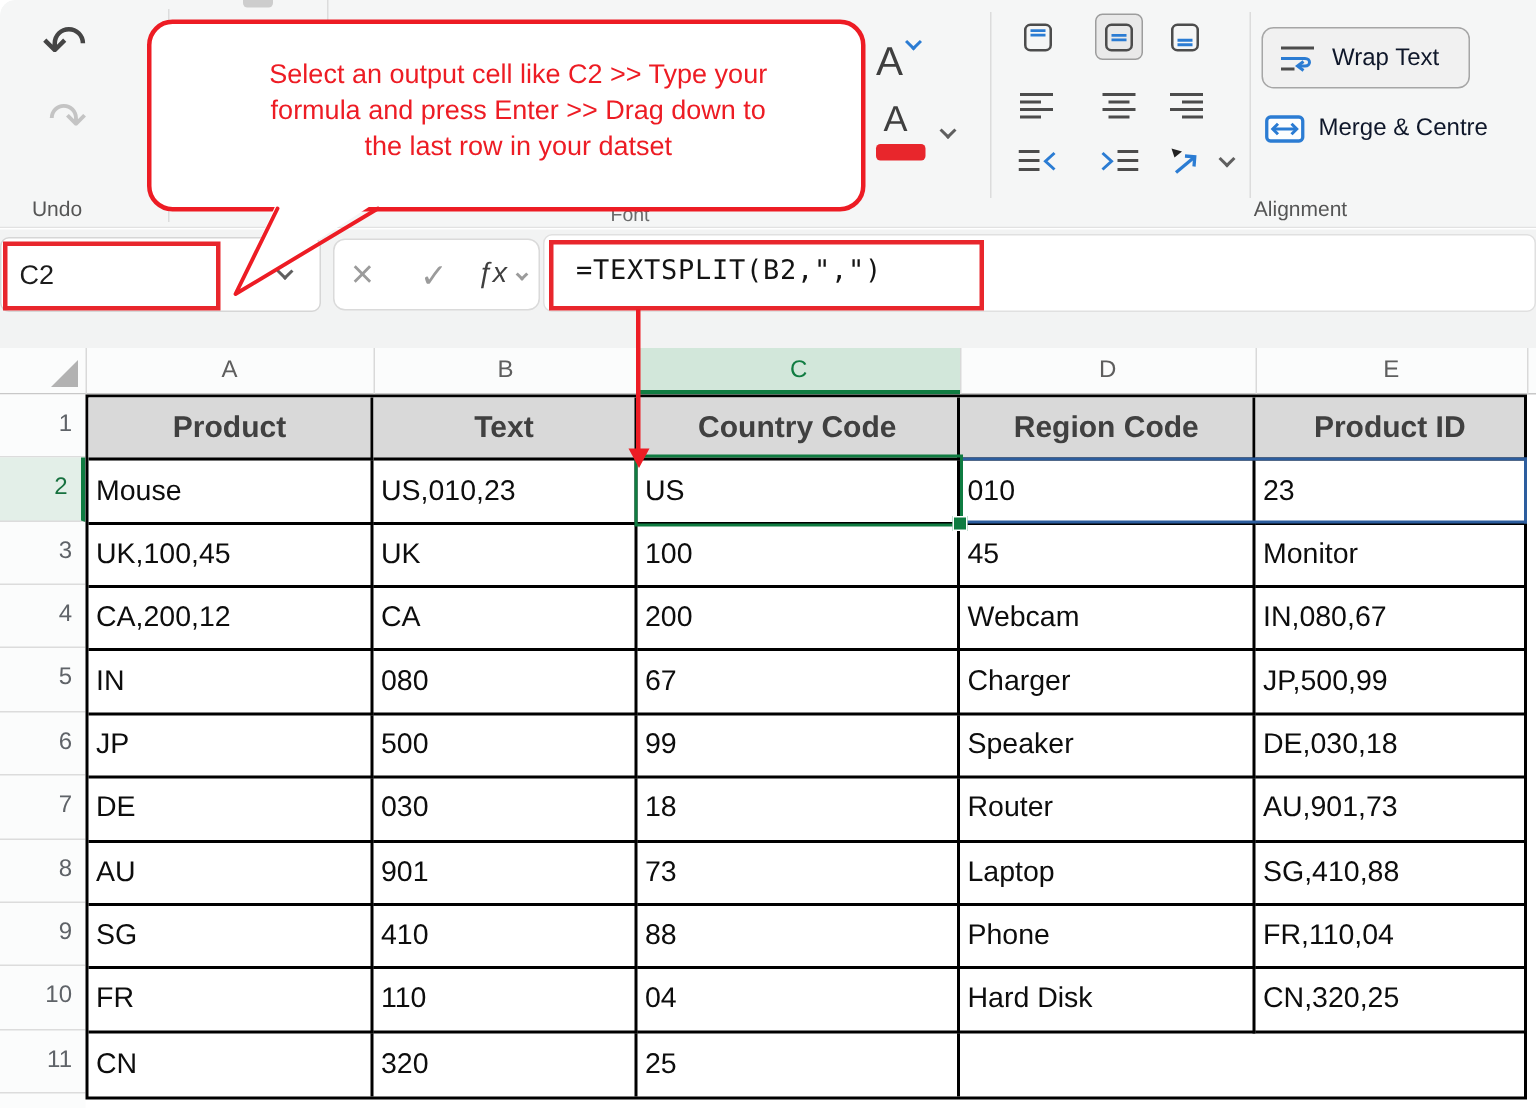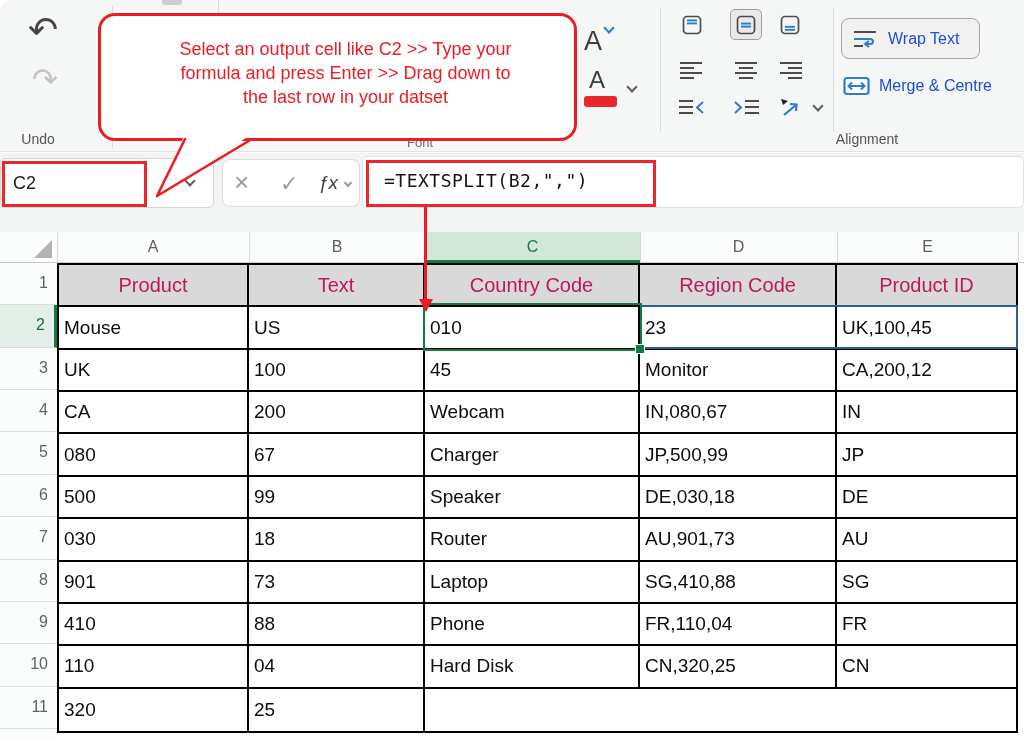--- a/index.html
+++ b/index.html
@@ -17,21 +17,21 @@
   .chv.sm { width:6px; height:6px; }
   .clip-stub { position:absolute; left:162px; top:0; width:20px; height:5px; background:#cdcdcd; border-radius:0 0 3px 3px; }
 
   .redbar { position:absolute; left:584px; top:96px; width:33px; height:11px; background:#e8262c; border-radius:3px; }
 
   .alnbtn { position:absolute; width:32px; height:31px; display:flex; align-items:center; justify-content:center; border-radius:5px; }
   .alnbtn.sel { background:#e9e9e9; border:1px solid #9d9d9d; }
   .icon { display:block; }
 
   .wrapbtn { position:absolute; left:841px; top:18px; width:139px; height:41px; background:#f1f1f1; border:1px solid #a6a6a6; border-radius:8px; display:flex; align-items:center; gap:8px; padding-left:12px; }
-  .wrapbtn span, .mergebtn span { font-size:16px; color:#1d4ed8; }
+  .wrapbtn span, .mergebtn span { font-size:16px; color:#0f172a; }
   .mergebtn { position:absolute; left:843px; top:72px; height:28px; display:flex; align-items:center; gap:9px; }
 
   
   .callout { position:absolute; left:98px; top:13px; width:479px; height:128px; background:#fff; border:3px solid #ed1c24; border-radius:17px; z-index:7; text-align:center; padding-top:21px; }
   .callout div { font-size:18px; line-height:24px; color:#ed1c24;padding-left:16px; }
   .tail { position:absolute; left:140px; top:130px; z-index:8; }
 
   
   .fbar { position:absolute; left:0; top:153px; width:1024px; height:79px; background:#f2f3f3; }
   .namebox { position:absolute; left:0; top:5px; width:214px; height:50px; background:#fff; border:1px solid #d6d6d6; border-radius:6px; }
@@ -55,21 +55,21 @@
   .corner { position:absolute; left:34px; top:240px; width:0; height:0; border-left:18px solid transparent; border-bottom:18px solid #b2b2b2; z-index:1; }
 
   .rowstrip { position:absolute; left:0; top:263px; width:57px; height:476px; background:#fbfcfc; }
   .rownum { width:57px; height:42.36px; border-bottom:1px solid #dcdcdc; font-size:16px; color:#5f6368; text-align:right; padding:11px 9px 0 0; }
   .rownum.sel { background:#e3efe8; color:#17713f; border-right:3px solid #107c41; }
 
   .table { position:absolute; left:57px; top:263px; width:961px; height:470px; border:2px solid #000; display:grid; grid-template-columns:190px 176px 215px 197px 179px; grid-auto-rows:42.36px; background:#fff; }
   .table > div { border-right:2px solid #000; border-bottom:2px solid #000; overflow:hidden; }
   .table > div:nth-child(5n) { border-right:none; }
   .table > div:nth-child(n+51) { border-bottom:none; }
-  .h { background:#d9d9d9; font-weight:normal; font-size:20px; color:#be185d; display:flex; align-items:center; justify-content:center; }
+  .h { background:#d9d9d9; font-weight:bold; font-size:20px; color:#404040; display:flex; align-items:center; justify-content:center; }
   .c { font-size:19px; color:#0d0d0d; display:flex; align-items:center; padding-left:5px; }
 
   .spill { position:absolute; left:640px; top:305px; width:378px; height:44px; border-top:2px solid #2c5d9e; border-right:2px solid #2c5d9e; border-bottom:2px solid #2c5d9e; z-index:3; }
   .selbox { position:absolute; left:423px; top:303px; width:219px; height:48px; border:2.5px solid #0f7c41; z-index:4; }
   .handle { position:absolute; left:635px; top:344px; width:10px; height:10px; background:#0f7c41; border:1.5px solid #fff; z-index:5; }
 </style>
 </head>
 <body>
 
 <div class="screen">
@@ -261,20 +261,21 @@
   </div>
 
   <div class="table">
     <div class="h">Product</div>
     <div class="h">Text</div>
     <div class="h">Country Code</div>
     <div class="h">Region Code</div>
     <div class="h">Product ID</div>
 
     <div class="c">Mouse</div>
+    <div class="c">US,010,23</div>
     <div class="c">US</div>
     <div class="c">010</div>
     <div class="c">23</div>
 
     <div class="c">UK,100,45</div>
     <div class="c">UK</div>
     <div class="c">100</div>
     <div class="c">45</div>
 
     <div class="c">Monitor</div>

